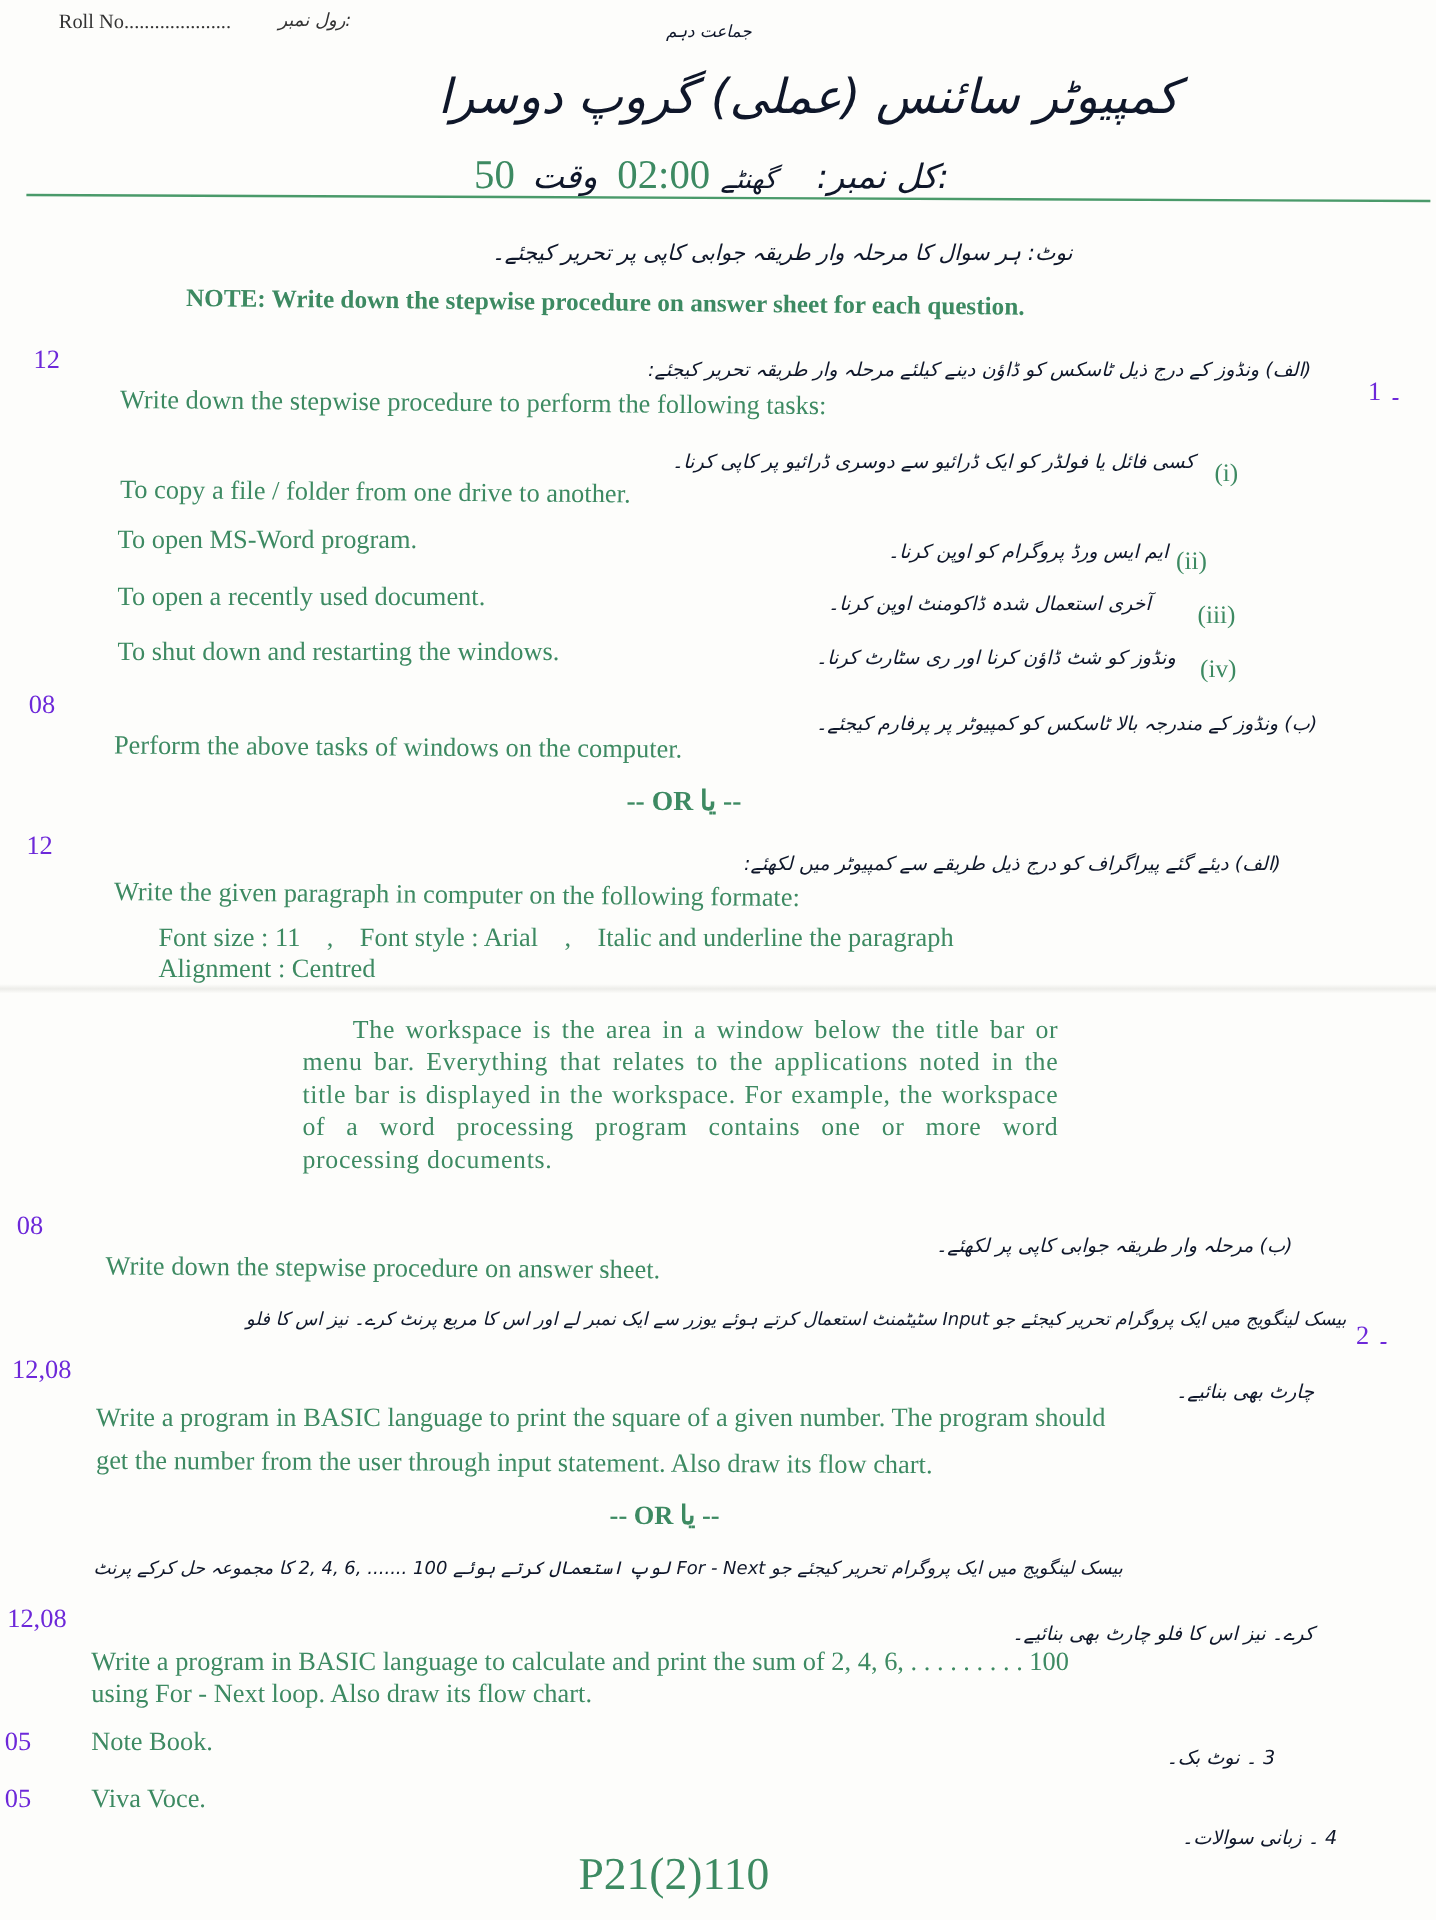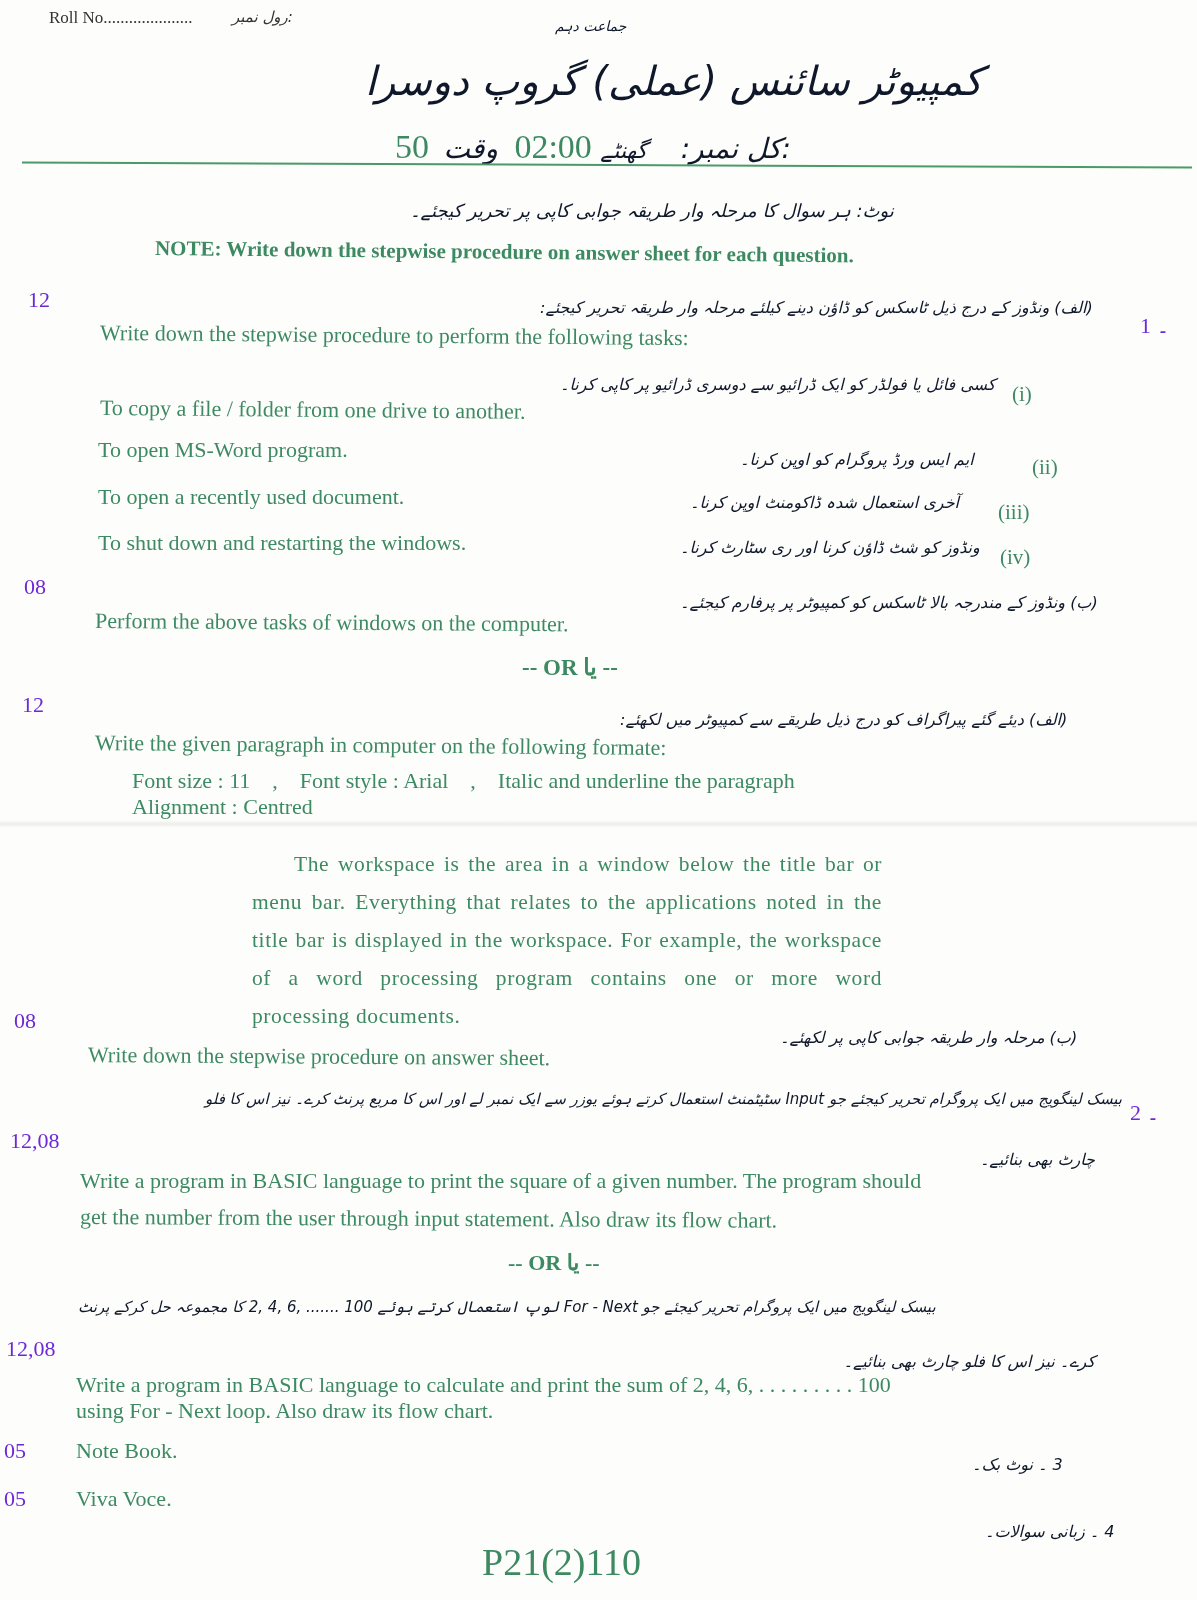--- a/index.html
+++ b/index.html
@@ -5,21 +5,21 @@
   html,body{margin:0;padding:0;}
   body{width:1197px;height:1600px;background:#fdfdfb;position:relative;overflow:hidden;
        font-family:"Liberation Serif", serif;color:#3a8a5e;}
   .abs{position:absolute;white-space:nowrap;}
   .ur{direction:rtl;font-family:"DejaVu Sans", sans-serif;color:#0f172a;font-style:italic;}
   .en{font-family:"Liberation Serif", serif;color:#3d8a62;}
   .mark{font-family:"Liberation Serif", serif;color:#6d28d9;font-size:22px;}
   .dark{color:#333;margin-left:17px;}
   .rule{position:absolute;left:22px;width:1170px;height:2px;background:#4a9a6a;top:164px;
         transform:rotate(0.25deg);}
-  .para{position:absolute;left:252px;top:845px;width:630px;font-size:21.5px;line-height:38px;
+  .para{position:absolute;left:252px;top:845px;width:630px;font-size:21.5px;line-height:27px;
         text-align:justify;color:#3d8a62;letter-spacing:0.6px;}
   .para p{margin:0;text-indent:42px;}
   .fold{position:absolute;left:0;top:820px;width:1197px;height:8px;
         background:linear-gradient(#fdfdfb,#e6e6e2,#fdfdfb);opacity:.7;}
 </style>
 </head>
 <body>
 
 <div class="abs en dark" style="left:32px;top:8px;font-size:17px;">Roll No.....................</div>
 <div class="abs ur dark" style="left:215px;top:8px;font-size:15px;">:رول نمبر</div>
@@ -43,21 +43,21 @@
 <div class="abs ur" style="left:540px;top:298px;font-size:16px;">
   <span>(الف)</span>
   <span>ونڈوز کے درج ذیل ٹاسکس کو ڈاؤن دینے کیلئے مرحلہ وار طریقہ تحریر کیجئے:</span>
 </div>
 <div class="abs en" style="left:100px;top:320px;font-size:22px;transform:rotate(0.5deg);transform-origin:left;">Write down the stepwise procedure to perform the following tasks:</div>
 
 <div class="abs en" style="left:1012px;top:382px;font-size:21px;">(i)</div>
 <div class="abs ur" style="left:560px;top:375px;font-size:16px;">کسی فائل یا فولڈر کو ایک ڈرائیو سے دوسری ڈرائیو پر کاپی کرنا۔</div>
 <div class="abs en" style="left:100px;top:395px;font-size:22px;transform:rotate(0.5deg);transform-origin:left;">To copy a file / folder from one drive to another.</div>
 
-<div class="abs en" style="left:1032px;top:455px;font-size:21px;">(ii)</div>
+<div class="abs en" style="left:980px;top:455px;font-size:21px;">(ii)</div>
 <div class="abs ur" style="left:740px;top:450px;font-size:16px;">ایم ایس ورڈ پروگرام کو اوپن کرنا۔</div>
 <div class="abs en" style="left:98px;top:437px;font-size:22px;">To open MS-Word program.</div>
 
 <div class="abs en" style="left:998px;top:500px;font-size:21px;">(iii)</div>
 <div class="abs ur" style="left:690px;top:493px;font-size:16px;">آخری استعمال شدہ ڈاکومنٹ اوپن کرنا۔</div>
 <div class="abs en" style="left:98px;top:484px;font-size:22px;">To open a recently used document.</div>
 
 <div class="abs en" style="left:1000px;top:545px;font-size:21px;">(iv)</div>
 <div class="abs ur" style="left:680px;top:538px;font-size:16px;">ونڈوز کو شٹ ڈاؤن کرنا اور ری سٹارٹ کرنا۔</div>
 <div class="abs en" style="left:98px;top:530px;font-size:22px;">To shut down and restarting the windows.</div>

